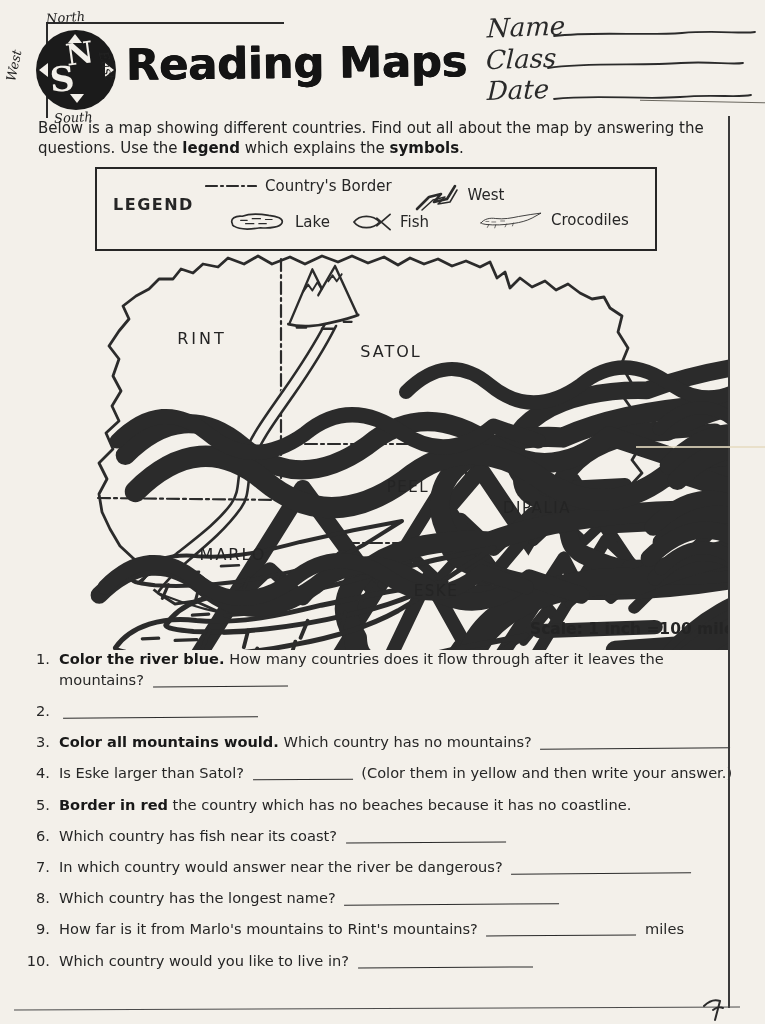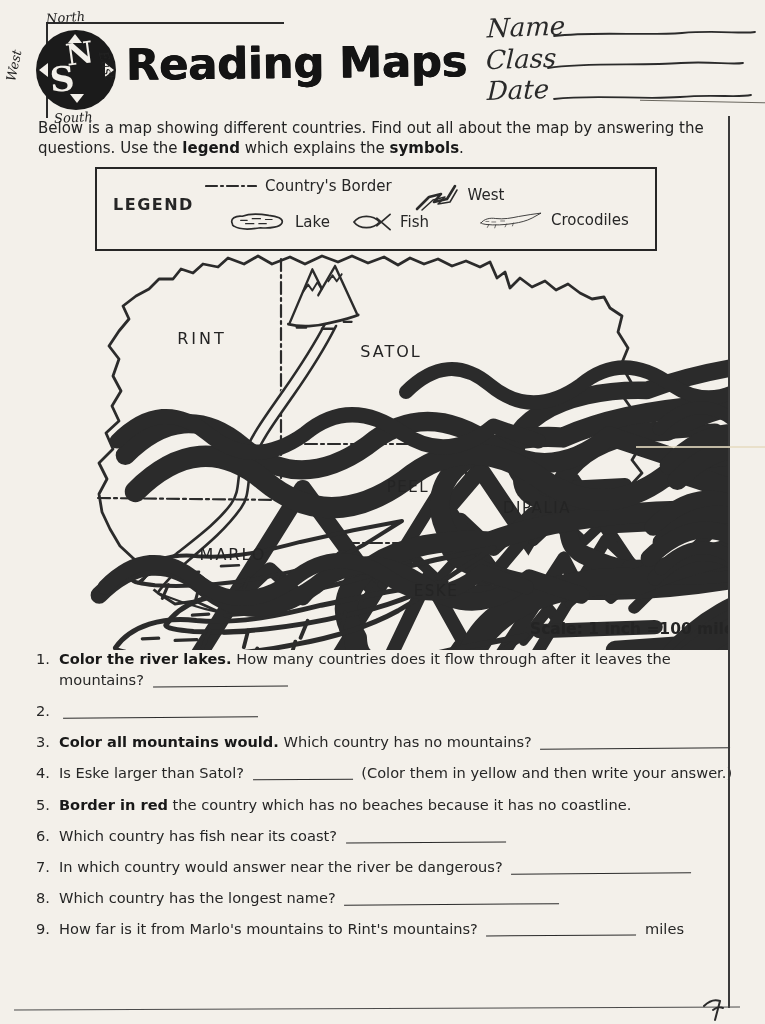--- a/index.html
+++ b/index.html
@@ -276,21 +276,21 @@
     <text x="233" y="560" font-size="16" letter-spacing="2" text-anchor="middle">MARLO</text>
     <text x="436" y="596" font-size="15" letter-spacing="1.5" text-anchor="middle">ESKE</text>
 
     <text x="530" y="634" font-size="15.5" font-weight="bold">Scale: 1 inch =100 miles</text>
   </svg>
 
   <div class="abs questions">
 
     <div class="q">
       <span class="qnum">1.</span>
-      <span class="qbody"><b>Color the river lakes.</b><span>  How many countries does it flow through after it leaves the mountains? </span><span class="ansline" style="width:135px"></span></span>
+      <span class="qbody"><b>Color the river blue.</b><span>  How many countries does it flow through after it leaves the mountains? </span><span class="ansline" style="width:135px"></span></span>
     </div>
 
     <div class="q">
       <span class="qnum">2.</span>
       <span class="qbody"><span class="ansline" style="width:195px"></span></span>
     </div>
 
     <div class="q">
       <span class="qnum">3.</span>
       <span class="qbody"><b>Color all mountains would.</b><span>  Which country has no mountains? </span><span class="ansline" style="width:190px"></span></span>
@@ -319,20 +319,24 @@
     <div class="q">
       <span class="qnum">8.</span>
       <span class="qbody"><span>Which country has the longest name? </span><span class="ansline" style="width:215px"></span></span>
     </div>
 
     <div class="q">
       <span class="qnum">9.</span>
       <span class="qbody"><span>How far is it from Marlo's  mountains to Rint's mountains? </span><span class="ansline" style="width:150px"></span><span> miles</span></span>
     </div>
 
+    <div class="q">
+      <span class="qnum">10.</span>
+      <span class="qbody"><span>Which country would you like to live in? </span><span class="ansline" style="width:175px"></span></span>
+    </div>
 
 
   </div>
 
   <div class="abs edge-v"></div>
   <div class="abs edge-top"></div>
   <div class="abs fold"></div>
   <div class="abs footer-line"></div>
   <svg class="abs" style="left:700px;top:996px;" width="34" height="28">
     <path class="ink" stroke-width="2" d="M4,10 Q12,2 20,5 L15,24 M13,14 Q18,10 23,12"></path>

